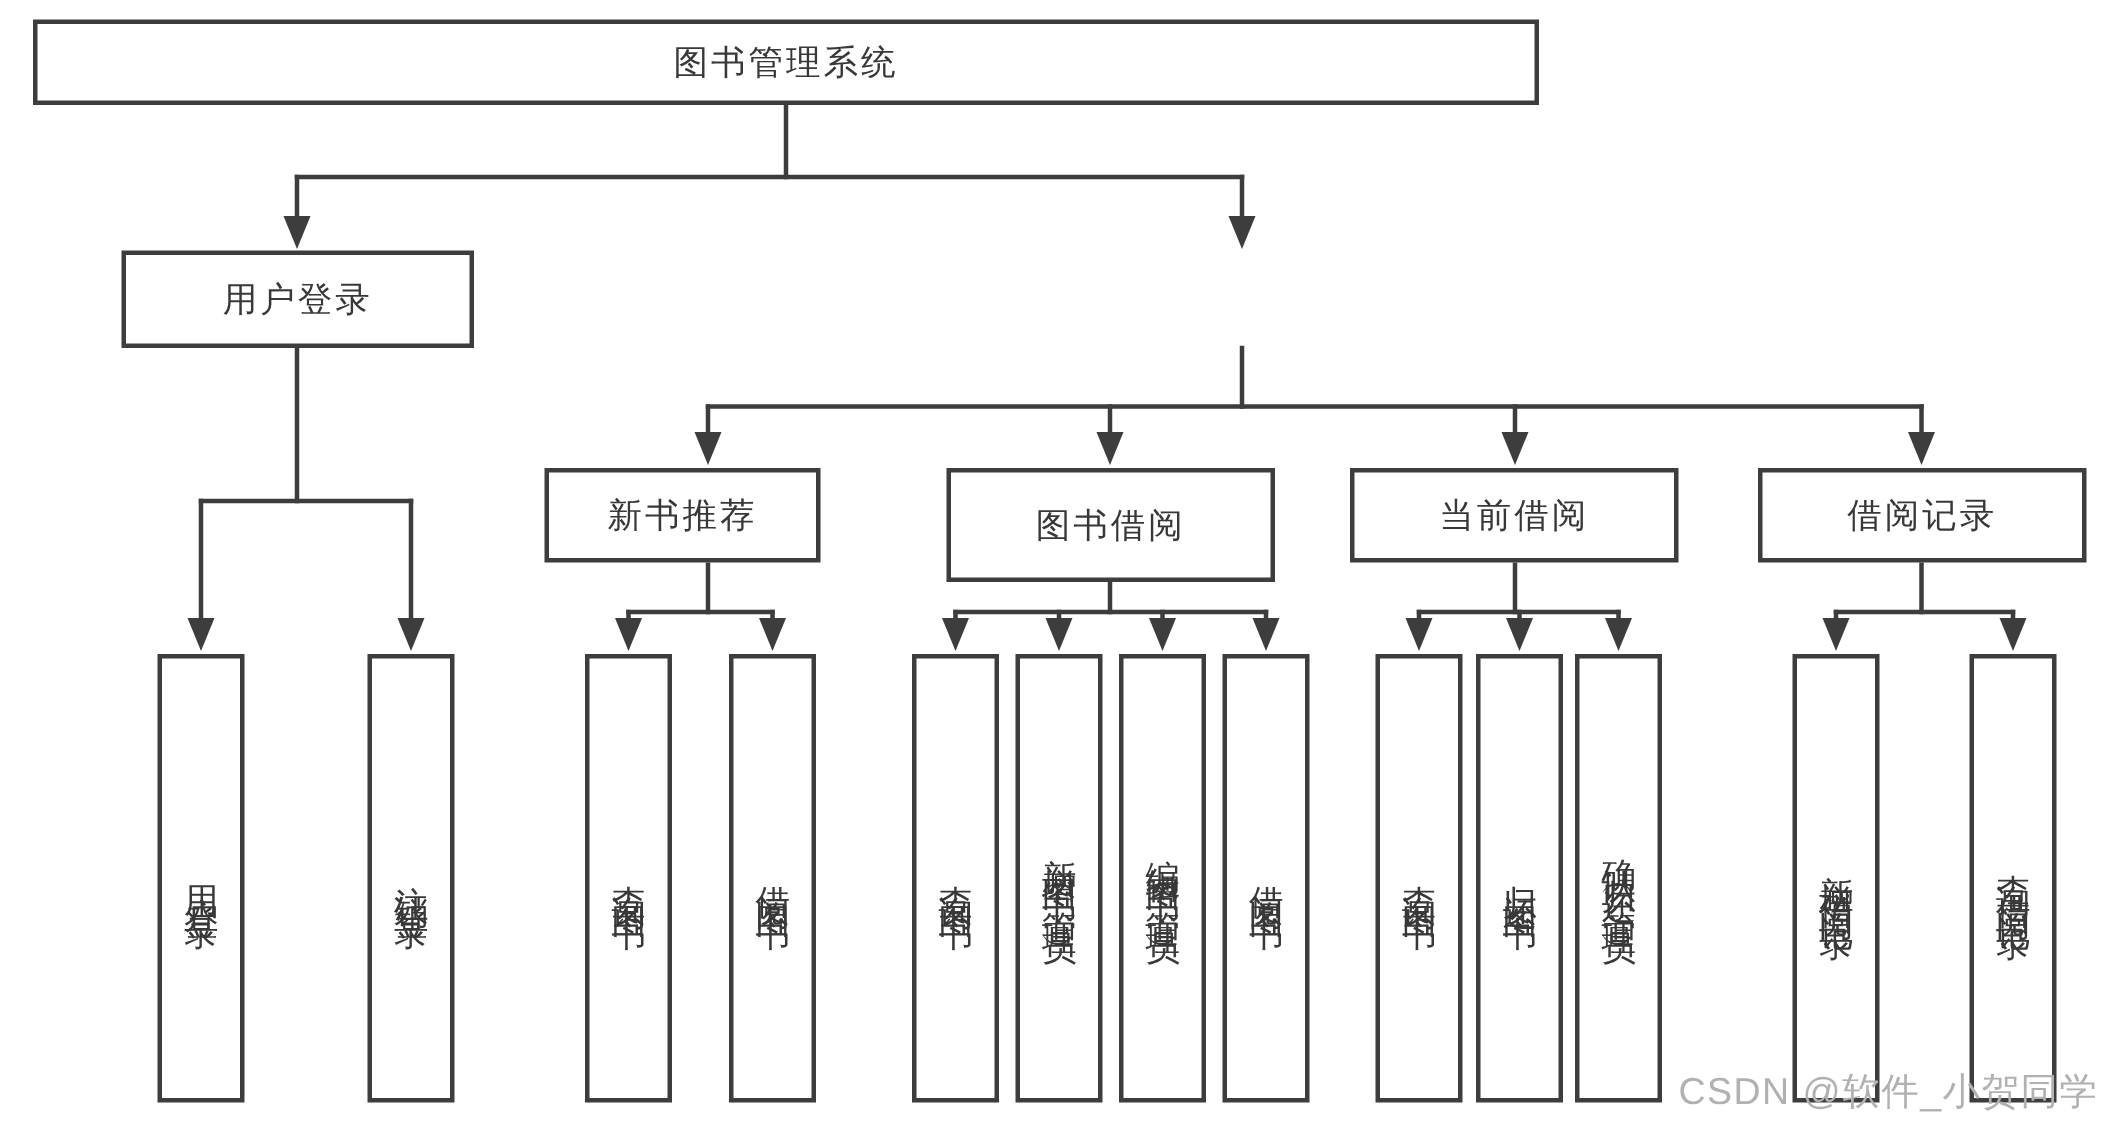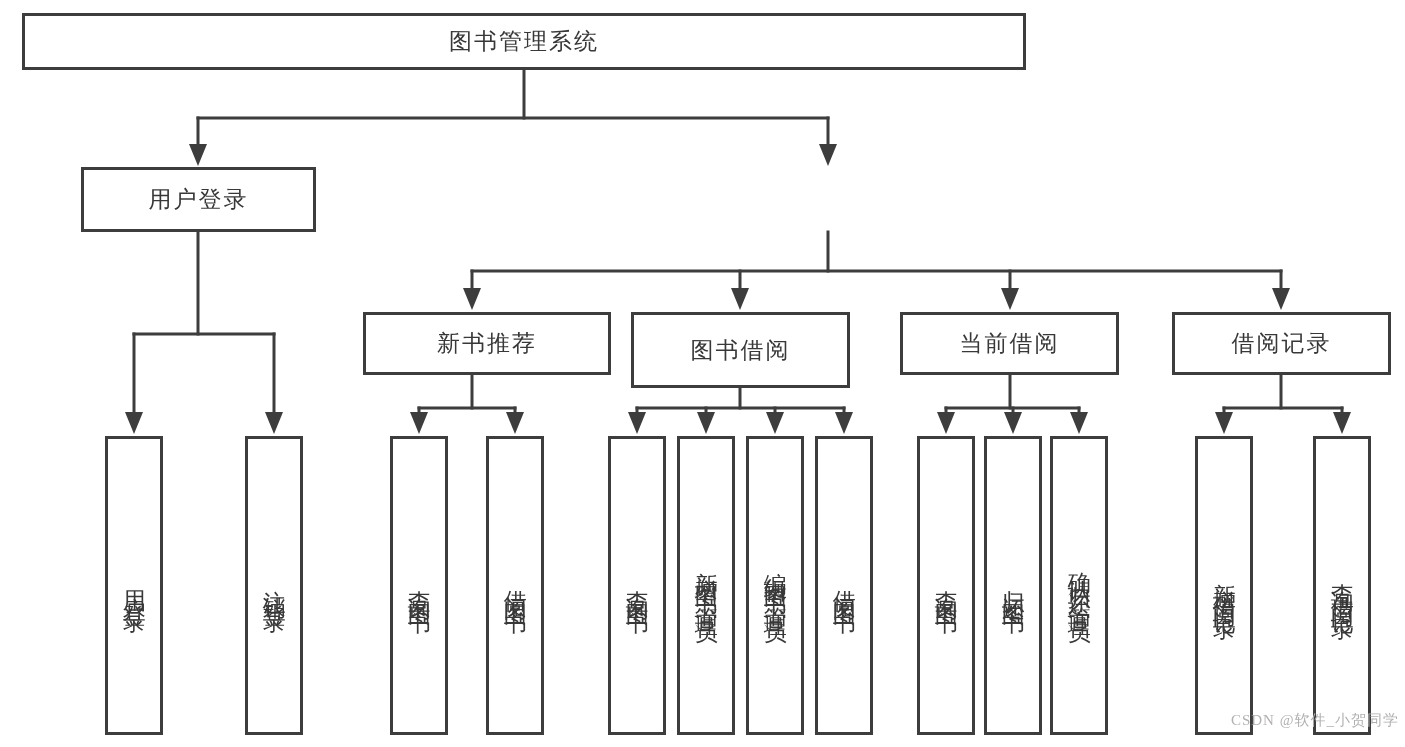--- a/index.html
+++ b/index.html
@@ -7,21 +7,21 @@
     --text:#383838;
     --box_fill:#ffffff;
     --background:#ffffff;
     --watermark:#b3b0b0;
   }
   html,body{margin:0;padding:0;background:var(--background);}
   .canvas{
     position:relative;
     width:1405px;height:747px;
     background:var(--background);
-    font-family:Liberation Serif, serif;
+    font-family:Liberation Sans, sans-serif;
     overflow:hidden;
     border-radius:16px;
   }
   .connectors{position:absolute;left:0;top:0;width:1405px;height:747px;}
   .connectors line,.connectors path{stroke:var(--line);stroke-width:3;fill:none;stroke-linecap:square;}
   .connectors polygon{fill:var(--line);stroke:none;}
   .box{
     position:absolute;box-sizing:border-box;
     background:var(--box_fill);
     border:3px solid var(--line);
@@ -33,21 +33,21 @@
     writing-mode:vertical-rl;
     text-orientation:mixed;
     font-size:23px;
     letter-spacing:7px;
     line-height:1.1;
     white-space:nowrap;
   }
   .watermark{
     position:absolute;
     right:6px;top:711px;
-    font-size:15px;
+    font-size:25px;
     color:var(--watermark);
     letter-spacing:1px;
     white-space:nowrap;
   }
 </style>
 </head>
 <body>
 
 <div class="canvas">
 
@@ -114,21 +114,21 @@
   </svg>
 
   <div class="box" style="left:22px;top:13px;width:1004px;height:57px;">
     <span class="h-label">图书管理系统</span>
   </div>
 
   <div class="box" style="left:81px;top:167px;width:235px;height:65px;">
     <span class="h-label">用户登录</span>
   </div>
 
-  <div class="box" style="left:363px;top:312px;width:248px;height:63px;">
+  <div class="box" style="left:363px;top:312px;width:184px;height:63px;">
     <span class="h-label">新书推荐</span>
   </div>
   <div class="box" style="left:631px;top:312px;width:219px;height:76px;">
     <span class="h-label">图书借阅</span>
   </div>
   <div class="box" style="left:1172px;top:312px;width:219px;height:63px;">
     <span class="h-label">借阅记录</span>
   </div>
   <div class="box" style="left:900px;top:312px;width:219px;height:63px;">
     <span class="h-label">当前借阅</span>

